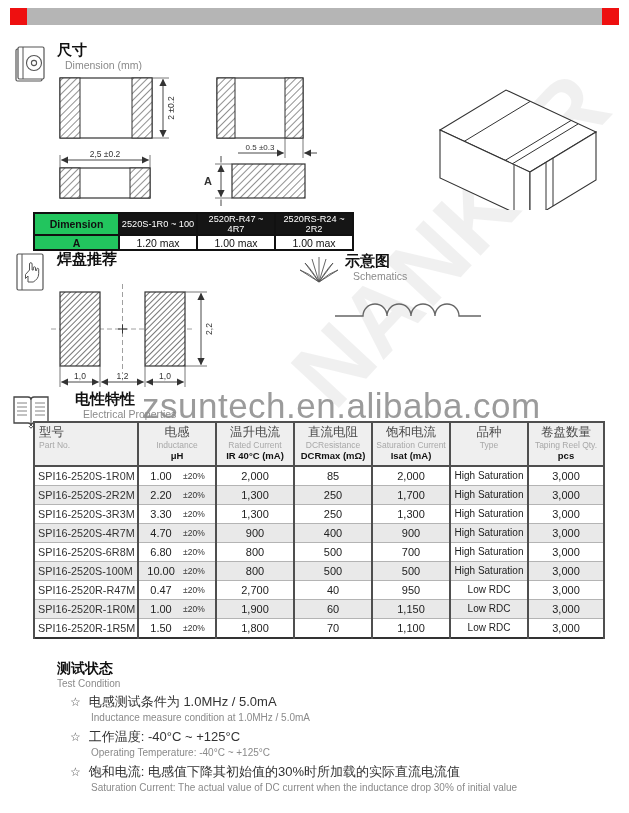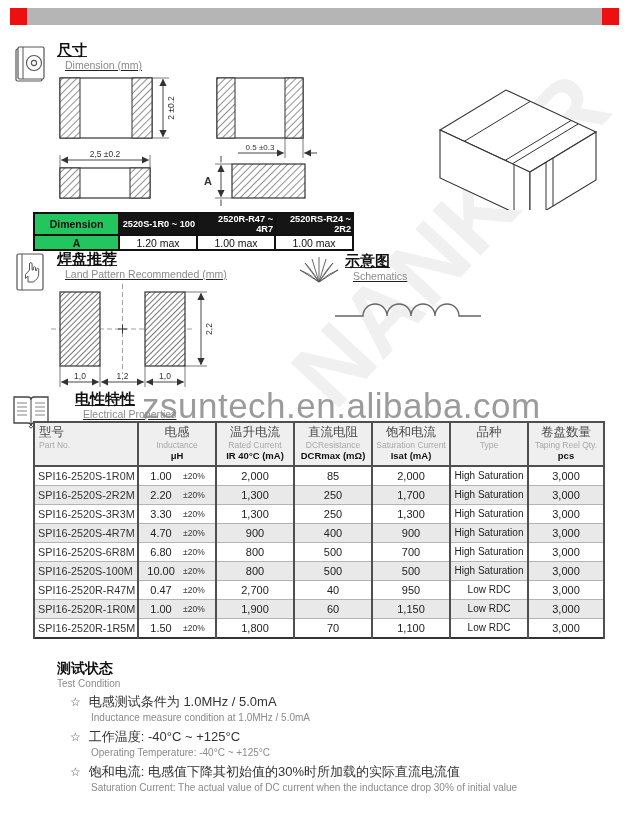--- a/index.html
+++ b/index.html
@@ -5,33 +5,33 @@
   html,body{margin:0;padding:0;background:#fff;}
   .page{position:relative;width:629px;height:813px;background:#ffffff;overflow:hidden;
         font-family:"Liberation Sans","DejaVu Sans",sans-serif;color:#222;}
 
   
   .topbar{position:absolute;left:10px;top:8px;width:609px;height:17px;background:#b5b5b5;}
   .sq{position:absolute;top:0;width:17px;height:17px;background:#ee1010;}
   .sq.l{left:0}.sq.r{right:0}
 
   
-  .sec{position:absolute;text-decoration:underline;}
+  .sec{position:absolute;}
   .sec .zh{font-size:15px;font-weight:bold;color:#111;line-height:19px;}
   .sec .en{font-size:10.5px;color:#8a8a8a;line-height:13px;padding-left:8px;}
   .icn{position:absolute;}
   .icn svg{display:block;}
 
   svg text{font-family:"Liberation Sans","DejaVu Sans",sans-serif;fill:#333;}
 
   
   .dtable{position:absolute;left:33px;top:212px;border-collapse:collapse;table-layout:fixed;width:319px;}
   .dtable th,.dtable td{border:2px solid #111;height:13px;padding:0 1px;text-align:center;}
   .dtable .lbl{background:#22c55e;font-weight:bold;font-size:10.5px;color:#111;}
-  .dtable .dk{background:#151515;color:#fff;font-weight:bold;font-size:9.2px;text-align:right;}
+  .dtable .dk{background:#151515;color:#fff;font-weight:normal;font-size:9.2px;}
   .dtable td{font-size:10.5px;color:#111;}
 
   
   .wm{position:absolute;left:142px;top:386px;font-size:35px;color:#9b9b9b;letter-spacing:.5px;}
   .ghost{position:absolute;left:270px;top:40px;width:360px;height:400px;pointer-events:none;
          display:flex;align-items:center;justify-content:center;overflow:hidden;}
   .ghost span{transform:rotate(-47deg);font-size:96px;font-weight:bold;color:#000;opacity:.055;white-space:nowrap;}
 
   
   .etable{position:absolute;left:33px;top:421px;border-collapse:collapse;table-layout:fixed;
@@ -177,21 +177,20 @@
 
   <div class="icn" style="left:12px;top:251px">
     <svg width="36" height="42" viewBox="0 0 36 42">
       <rect x="5" y="3" width="26" height="36" rx="1.5" fill="#fff" stroke="#555" stroke-width="1.2"></rect>
       <line x1="10" y1="3" x2="10" y2="39" stroke="#555" stroke-width="1"></line>
       <path d="M16,31 v-6 l-2.5,2.5 v-4 l4,-4.5 v-6 c0,-1.8 2.6,-1.8 2.6,0 v6 h1.2 v-2.2 c0,-1.4 2.2,-1.4 2.2,0 v2.7 h1.2 v-1.3 c0,-1.2 2,-1.2 2,0 v4.5 c0,4 -2.5,6.5 -5.5,8.3 z" fill="#fff" stroke="#555" stroke-width="1"></path>
     </svg>
   </div>
   <div class="sec" style="left:57px;top:249px">
     <div class="zh">焊盘推荐</div>
-    <div class="en">Land Pattern Recommended (mm)</div>
   </div>
 
   <svg style="position:absolute;left:45px;top:283px" width="185" height="112" viewBox="0 0 185 112">
     <line x1="77.5" y1="1" x2="77.5" y2="91" stroke="#888" stroke-width=".8" stroke-dasharray="5,3"></line>
     <line x1="6" y1="46" x2="150" y2="46" stroke="#888" stroke-width=".8" stroke-dasharray="5,3"></line>
     <rect x="15" y="9" width="40" height="74" fill="url(#h2)" stroke="#333" stroke-width="1.2"></rect>
     <rect x="100" y="9" width="40" height="74" fill="url(#h2)" stroke="#333" stroke-width="1.2"></rect>
     <line x1="73" y1="46" x2="82" y2="46" stroke="#333" stroke-width="1"></line>
     <line x1="77.5" y1="41.5" x2="77.5" y2="50.5" stroke="#333" stroke-width="1"></line>
 

